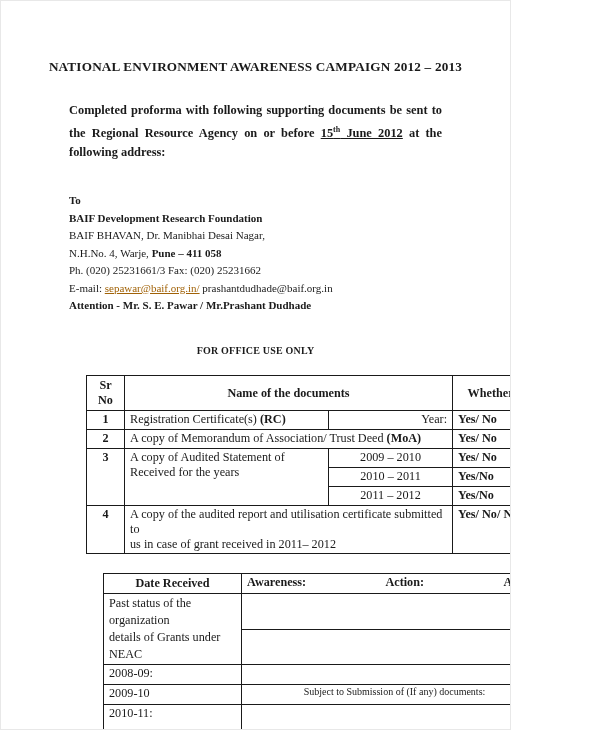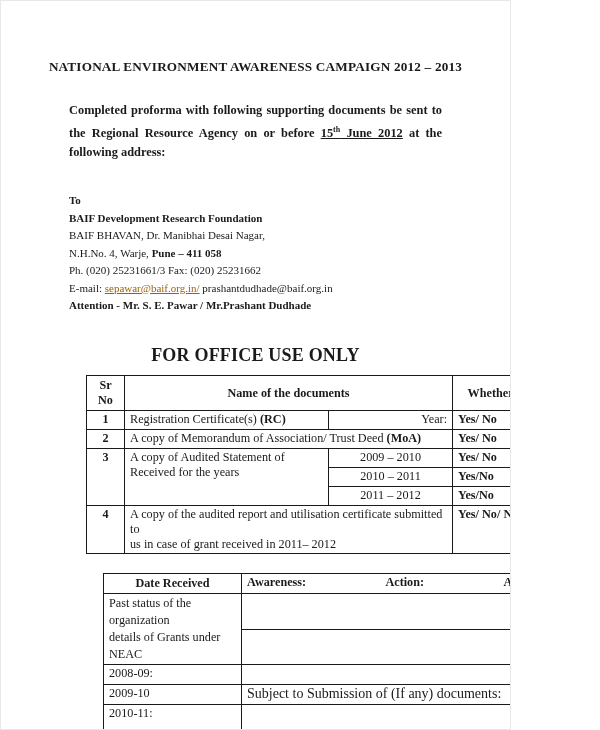--- a/index.html
+++ b/index.html
@@ -51,21 +51,21 @@
   }
   .addr .b { font-weight: bold; }
   .addr .mail-link {
     color: #a16207;
     text-decoration: underline;
   }
 
   .office-head {
     text-align: center;
     font-weight: bold;
-    font-size: 18px;
+    font-size: 10px;
     margin: 30px 0 0 0;
     letter-spacing: 0.2px;
   }
 
   table.doc-tbl {
     border-collapse: collapse;
     table-layout: fixed;
     font-size: 12.2px;
   }
   table.doc-tbl td, table.doc-tbl th {
@@ -102,22 +102,22 @@
 
   #tbl2 {
     position: absolute;
     left: 102px;
     top: 572px;
     width: 444px;
   }
   #tbl2 td { height: 17px; }
   #tbl2 .hd { font-weight: bold; text-align: center; vertical-align: middle; }
   #tbl2 .small-note {
-    text-align: left;
-    font-size: 14px;
+    text-align: center;
+    font-size: 10px;
   }
   #tbl2 .hdrow-inner {
     display: flex;
     justify-content: space-between;
     font-weight: bold;
   }
   #tbl2 .yearcell { padding-left: 5px; }
   .justify2 { text-align: justify; line-height: 17px; }
 </style>
 </head>

